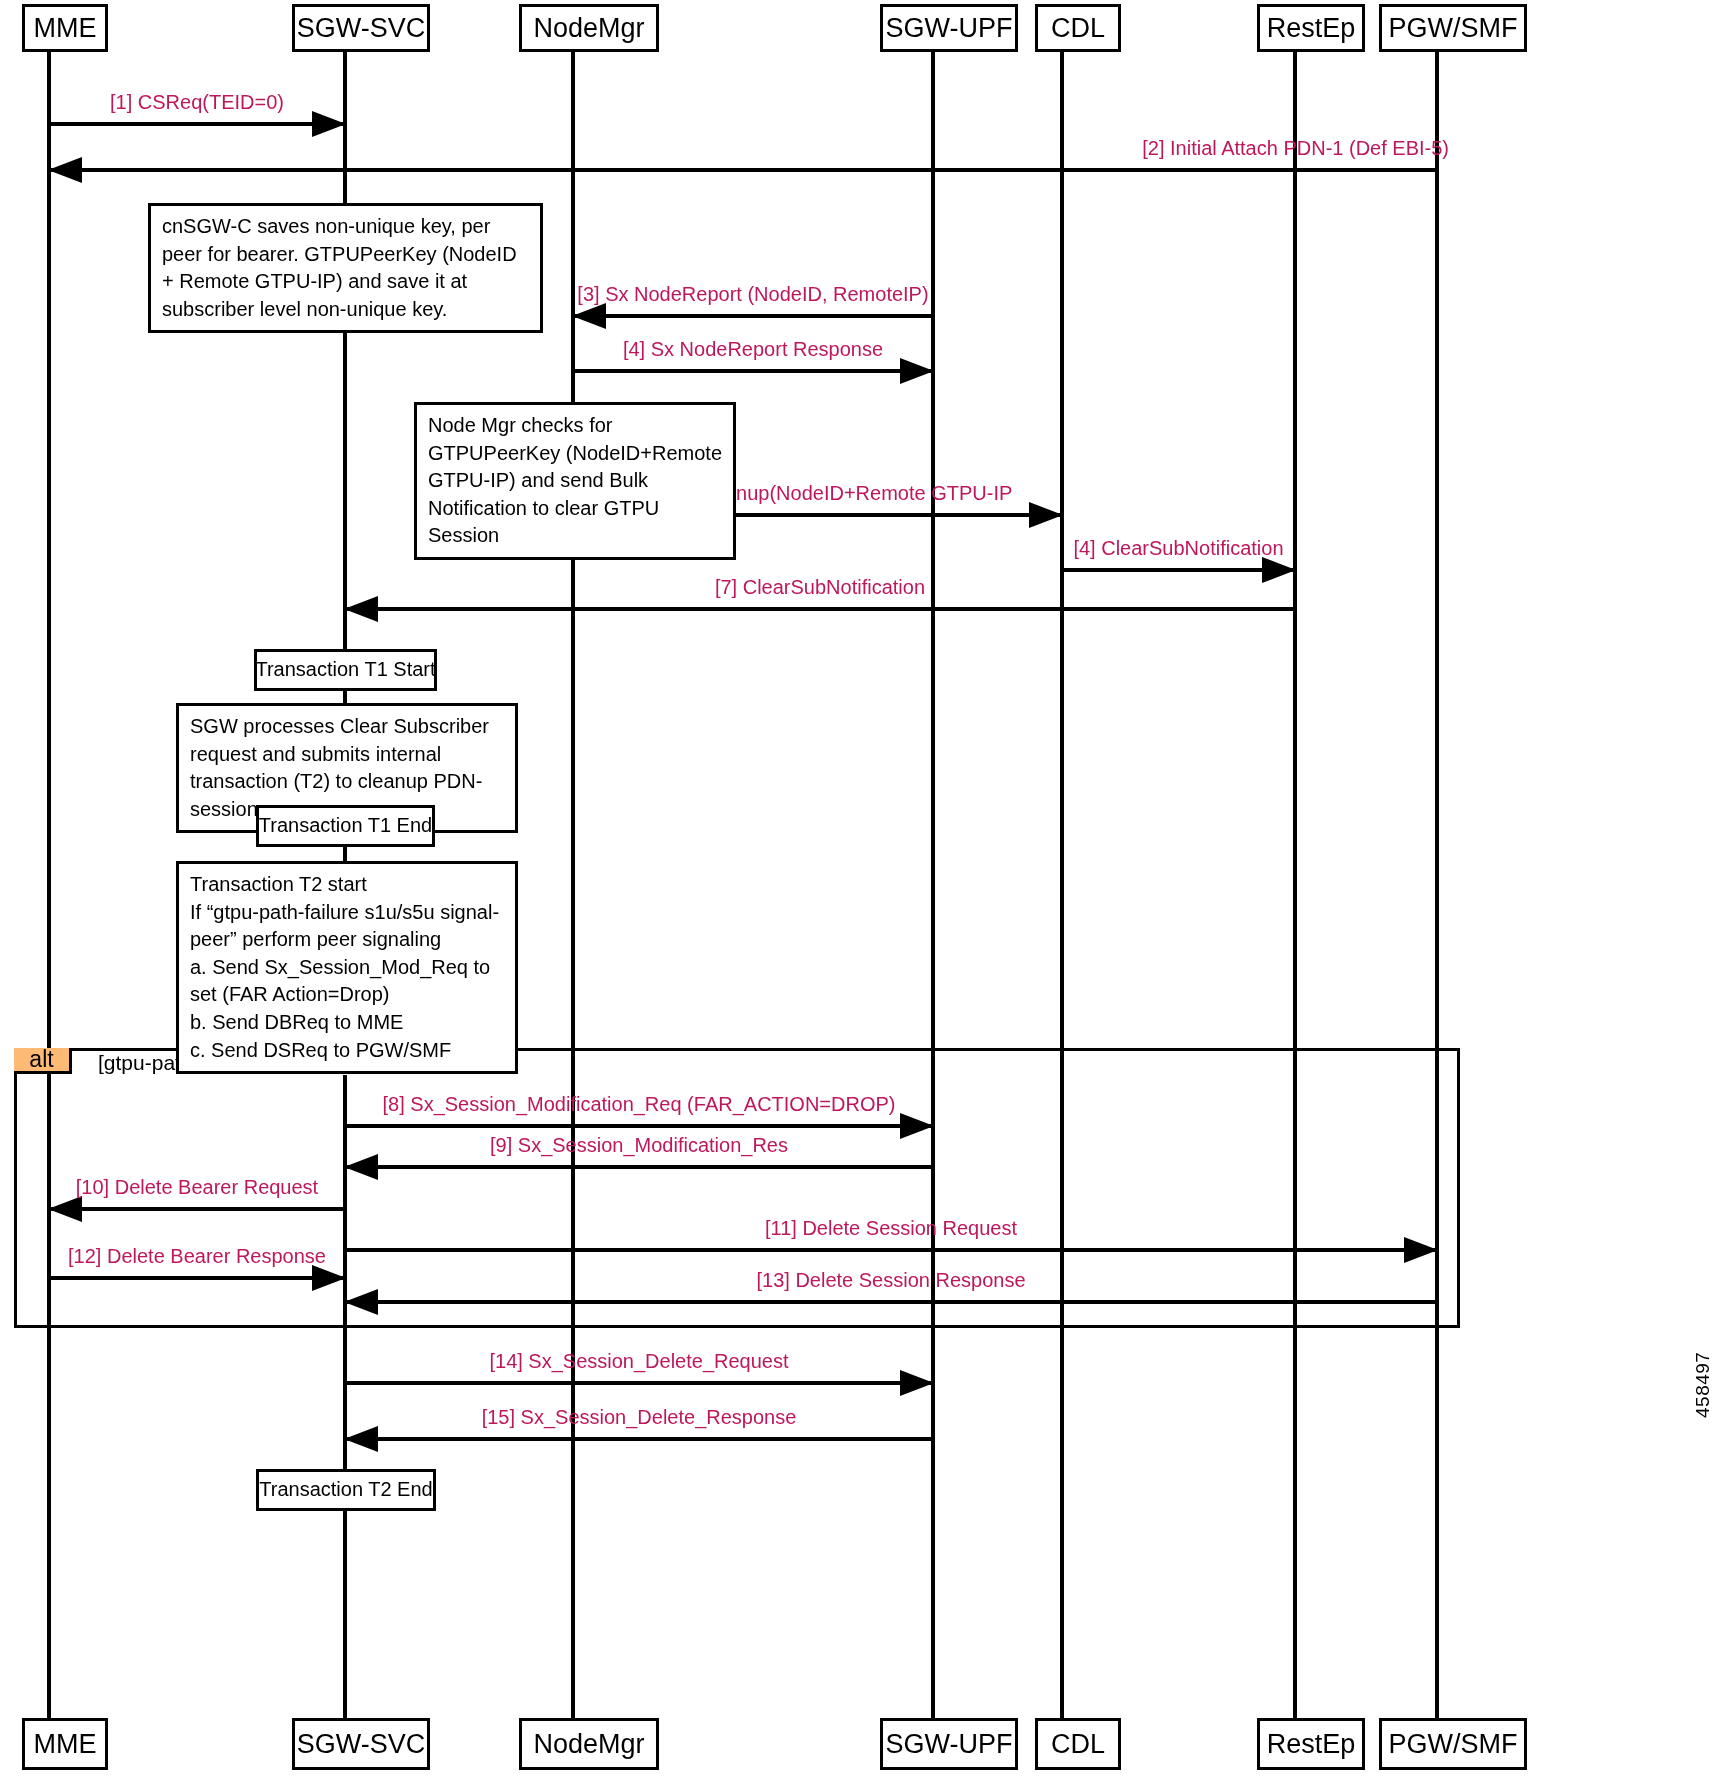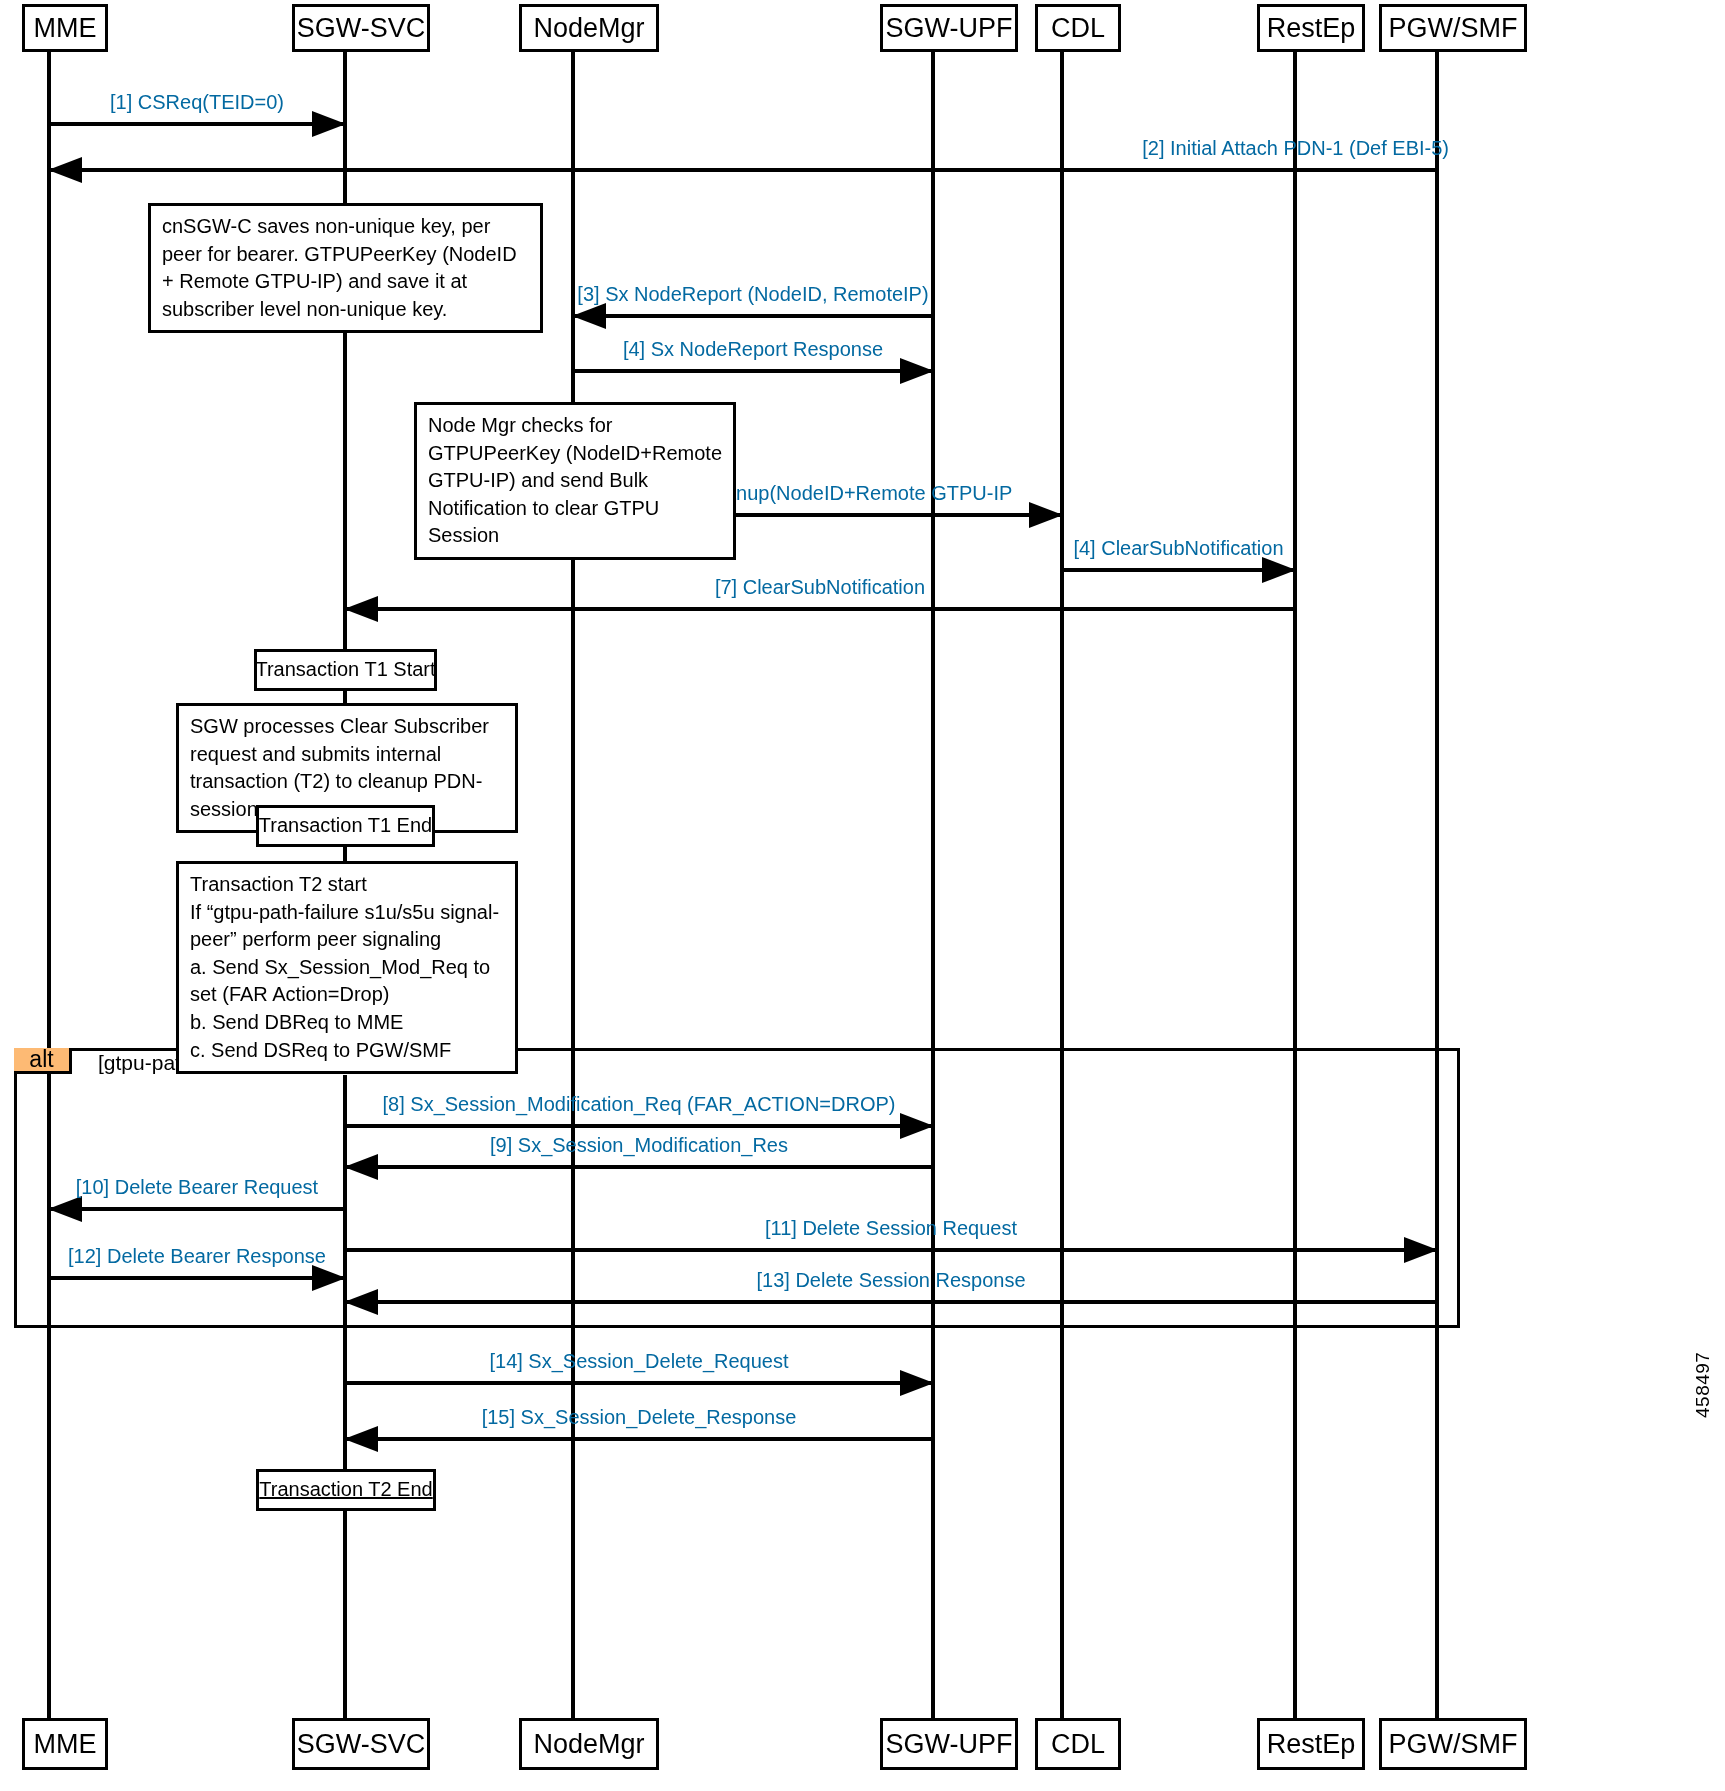--- a/index.html
+++ b/index.html
@@ -67,21 +67,21 @@
   .msg.left .head {
     left: -1px;
     border-right: 34px solid #000000;
   }
   .msg .label {
     position: absolute;
     bottom: 9px;
     font-size: 20px;
     line-height: 1.1;
     white-space: nowrap;
-    color: #0369a1;
+    color: #be185d;
   }
   
   .note {
     position: absolute;
     border: 3px solid #000000;
     background: #ffffff;
     box-sizing: border-box;
     font-size: 20px;
     line-height: 1.38;
     padding: 7px 11px;
@@ -283,20 +283,20 @@
       </div>
       <div class="note" style="left: 176px; top: 703px; width: 342px; min-height: 72px;"><span>SGW processes Clear Subscriber request and submits internal transaction (T2) to cleanup PDN-session</span></div>
       <div class="note centered" style="left: 256px; top: 805px; width: 179px; min-height: 32px;">
         <span>Transaction T1 End</span>
       </div>
       <div class="note" style="left: 176px; top: 861px; width: 342px; min-height: 159px;"><span>Transaction T2 start
 If “gtpu-path-failure s1u/s5u signal-peer” perform peer signaling
 a. Send Sx_Session_Mod_Req to set (FAR Action=Drop)
 b. Send DBReq to MME
 c. Send DSReq to PGW/SMF</span></div>
-      <div class="note centered" style="left: 256px; top: 1469px; width: 180px; min-height: 32px; text-decoration: underline;">
+      <div class="note centered" style="left: 256px; top: 1469px; width: 180px; min-height: 32px;">
         <span>Transaction T2 End</span>
       </div>
     </div>
 
   <div class="fig-id" style="left:1692px; top:1418px;">458497</div>
 
 </div>
 
 </body></html>

